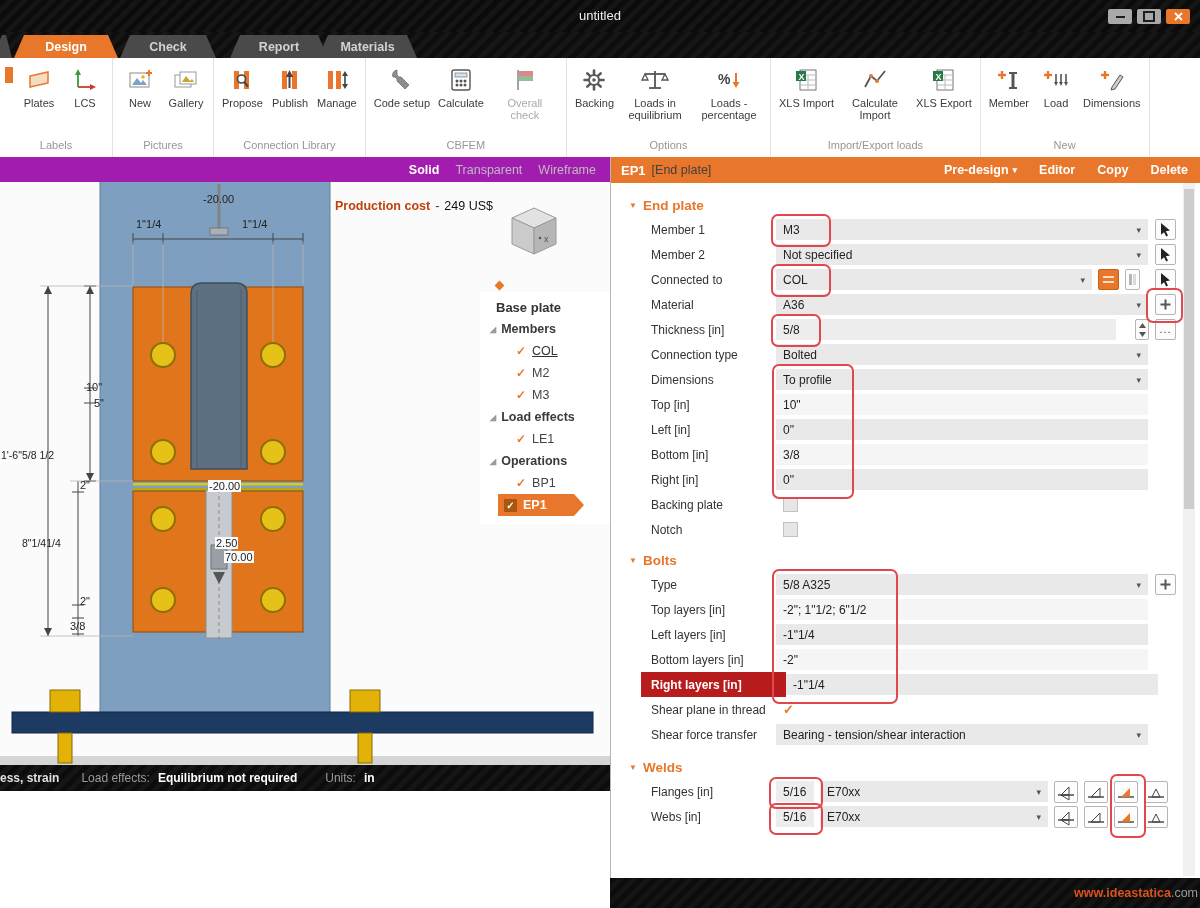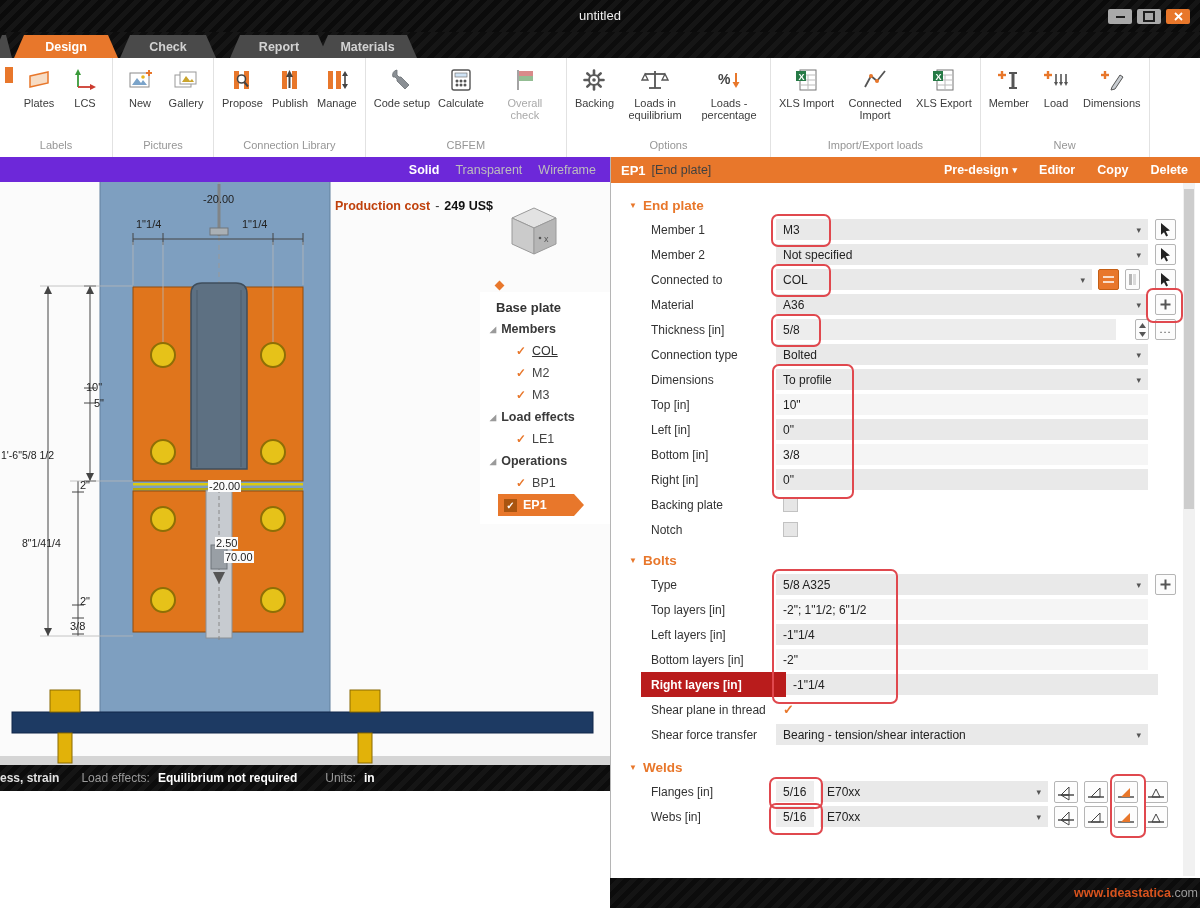--- a/index.html
+++ b/index.html
@@ -39,32 +39,32 @@
   .rbtns{height:78px;display:flex;align-items:flex-start;padding:4px 5px 0 5px;gap:2px;}
   .rlabel{height:19px;text-align:center;font-size:11px;color:#969696;padding-top:1px;}
   .rbtn{display:flex;flex-direction:column;align-items:center;gap:2px;padding:3px 3px;font-size:11px;color:#3c3c3c;
     text-align:center;line-height:1.12;max-width:66px;min-width:38px;}
   .rbtn .ic{height:30px;display:flex;align-items:center;justify-content:center;}
   .rbtn.disabled .lbl{color:#a9a9a9;}
   .clipfrag{width:10px;overflow:hidden;height:60px;}
   .clipfrag svg{margin-left:-16px;}
 
   
-  #viewport-header{position:absolute;left:0;top:157px;width:610px;height:26px;background:#6d28d9;
+  #viewport-header{position:absolute;left:0;top:157px;width:610px;height:26px;background:#a21caf;
     display:flex;align-items:center;justify-content:flex-end;gap:16px;padding-right:14px;box-sizing:border-box;
     font-size:12.5px;color:#bdbdbd;}
   #viewport-header .mode.active{color:#fff;font-weight:bold;}
   #canvas{position:absolute;left:0;top:182px;width:610px;height:583px;background:#fbfbfb;}
   .dim{position:absolute;font-size:11px;color:#222;white-space:nowrap;}
   .dim.sm{font-size:10.5px;}
   .dimbg{background:#fbfbfb;padding:0 1px;}
   #prodcost{position:absolute;left:335px;top:17px;font-size:12.5px;display:flex;gap:5px;}
   .pc-label{color:#c0410c;font-weight:bold;}
   .pc-dash{color:#333;}
-  .pc-value{color:#111;font-weight:bold;}
+  .pc-value{color:#111;font-weight:normal;}
   #cube{position:absolute;left:502px;top:22px;}
   #diamond{position:absolute;left:496px;top:100px;width:7px;height:7px;background:#E8772B;transform:rotate(45deg);}
 
   
   #tree{position:absolute;left:480px;top:110px;width:130px;background:#fff;padding:4px 0 8px 0;}
   .tree-title{font-size:13px;font-weight:bold;color:#333;padding-left:16px;height:22px;display:flex;align-items:center;}
   .tree-h{font-size:12.5px;font-weight:bold;color:#3a3a3a;padding-left:10px;height:22px;display:flex;align-items:center;gap:5px;}
   .tree-h .exp{color:#9a9a9a;font-size:8px;}
   .tree-i{font-size:12.5px;color:#444;padding-left:36px;height:22px;display:flex;align-items:center;gap:6px;}
   .chk{color:#E8772B;font-weight:bold;font-size:12px;}
@@ -388,21 +388,21 @@
         <span class="lbl">XLS Import</span>
       </div>
       <div class="rbtn">
         <span class="ic">
           <svg width="26" height="26">
               <polyline points="3,20 9,9 15,14 23,4" fill="none" stroke="#555" stroke-width="1.8"></polyline>
               <circle cx="9" cy="9" r="2" fill="#E8772B"></circle>
               <circle cx="15" cy="14" r="2" fill="#E8772B"></circle>
             </svg>
         </span>
-        <span class="lbl">Connected Import</span>
+        <span class="lbl">Calculate Import</span>
       </div>
       <div class="rbtn">
         <span class="ic">
           <svg width="26" height="26">
               <rect x="6" y="3" width="16" height="20" fill="#fff" stroke="#777"></rect>
               <line x1="6" y1="8" x2="22" y2="8" stroke="#bbb"></line>
               <line x1="6" y1="13" x2="22" y2="13" stroke="#bbb"></line>
               <line x1="6" y1="18" x2="22" y2="18" stroke="#bbb"></line>
               <line x1="14" y1="8" x2="14" y2="23" stroke="#bbb"></line>
               <rect x="2" y="4" width="10" height="10" fill="#267a46"></rect>

